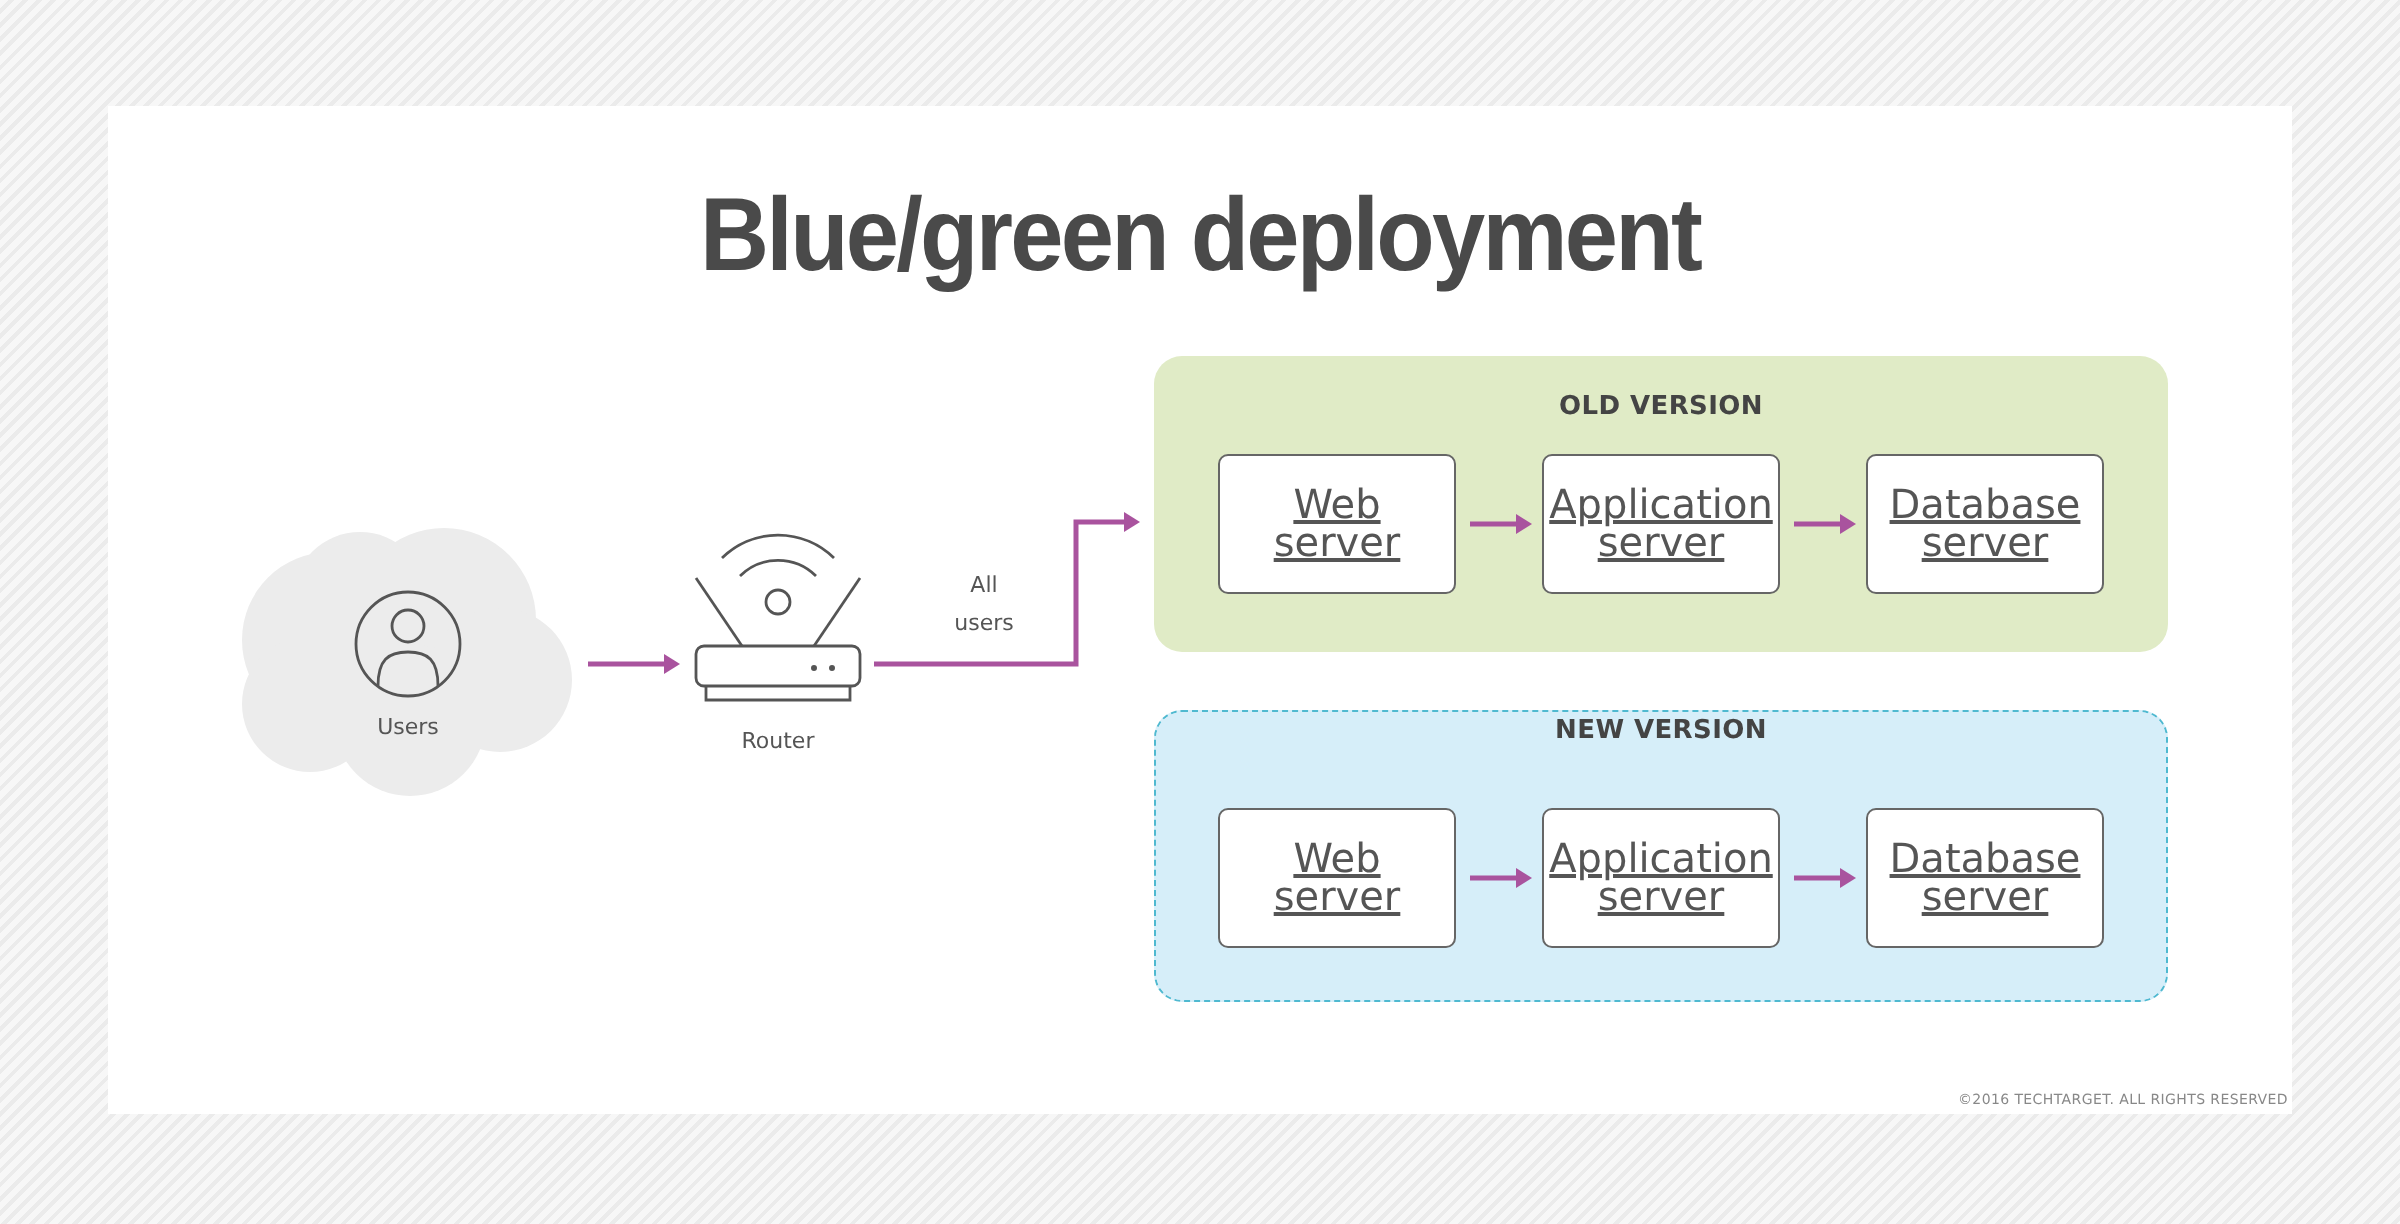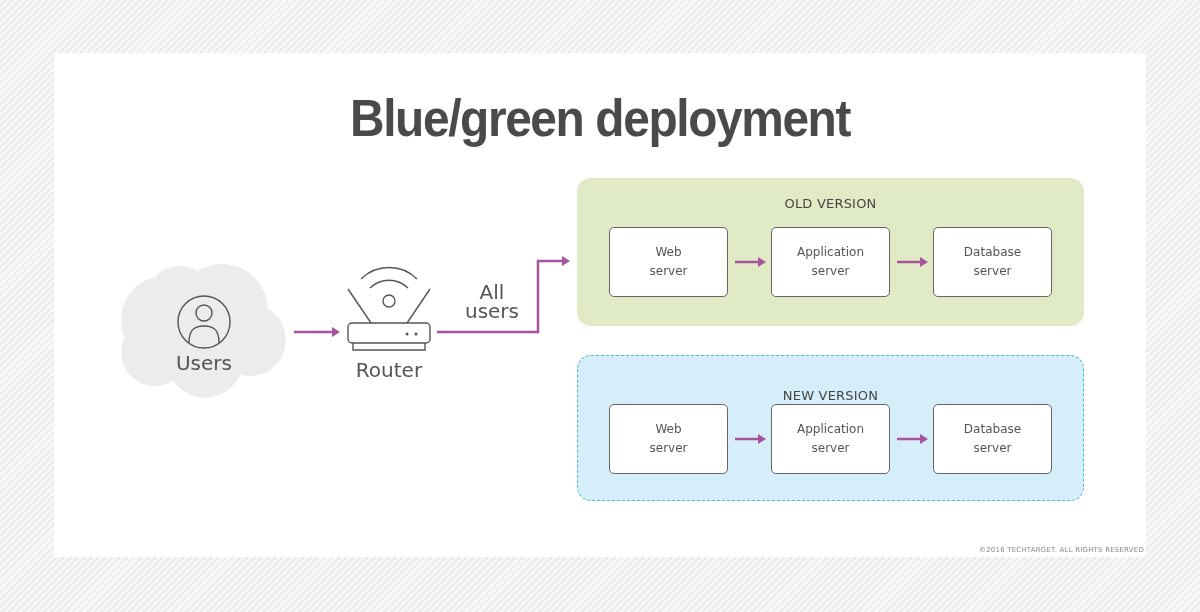--- a/index.html
+++ b/index.html
@@ -10,29 +10,29 @@
     font-family: "DejaVu Sans", "Liberation Sans", sans-serif;
     color: #555;
   }
   .card { position: absolute; left: 54px; top: 53px; width: 1092px; height: 504px; background: #fff; }
   .title {
     position: absolute; left: 0; right: 0; top: 88px; text-align: center;
     font-family: "Liberation Sans", sans-serif; font-weight: bold; font-size: 52px;
     color: #4a4a4a; letter-spacing: -1.5px; transform: scaleX(0.92);
   }
   .abs { position: absolute; }
-  .lbl { font-size: 20px; color: #555; text-align: center; line-height: 19px; }
+  .lbl { font-size: 11px; color: #555; text-align: center; line-height: 19px; }
   .panel { position: absolute; left: 577px; width: 507px; border-radius: 14px; }
   .panel.old { top: 178px; height: 148px; background: #e0ebc6; }
   .panel.new { top: 355px; height: 146px; background: #d6eef9; border: 1.5px dashed #4fb9d0; box-sizing: border-box; }
-  .panel-title { position: absolute; left: 0; right: 0; text-align: center; font-size: 13px; color: #444; font-weight: normal; letter-spacing: 0.2px; }
+  .panel-title { position: absolute; left: 0; right: 0; text-align: center; font-size: 13px; color: #444; font-weight: bold; letter-spacing: 0.2px; }
   .box {
     position: absolute; width: 119px; height: 70px; background: #fff; border: 1px solid #666;
     border-radius: 5px; box-sizing: border-box; display: flex; align-items: center; justify-content: center;
-    text-align: center; font-size: 12px; color: #555; line-height: 19px;
+    text-align: center; font-size: 20px; color: #555; line-height: 19px; text-decoration: underline;
   }
   .footer { position: absolute; right: 56px; top: 546px; font-size: 7px; color: #888; letter-spacing: 0.2px; }
   svg { position: absolute; left: 0; top: 0; overflow: visible; }
 </style>
 </head>
 <body>
 
 <div class="card"></div>
 <div class="title">Blue/green deployment</div>
 
@@ -99,21 +99,21 @@
     </div>
 </div>
 <div class="box" style="left:933px; top:227px;">
   <div>
       <div>Database</div>
       <div>server</div>
     </div>
 </div>
 
 <div class="panel new">
-  <div class="panel-title" style="top:32px;">NEW VERSION</div>
+  <div class="panel-title" style="top:2px;">NEW VERSION</div>
 </div>
 <div class="box" style="left:609px; top:404px;">
   <div>
       <div>Web</div>
       <div>server</div>
     </div>
 </div>
 <div class="box" style="left:771px; top:404px;">
   <div>
       <div>Application</div>

